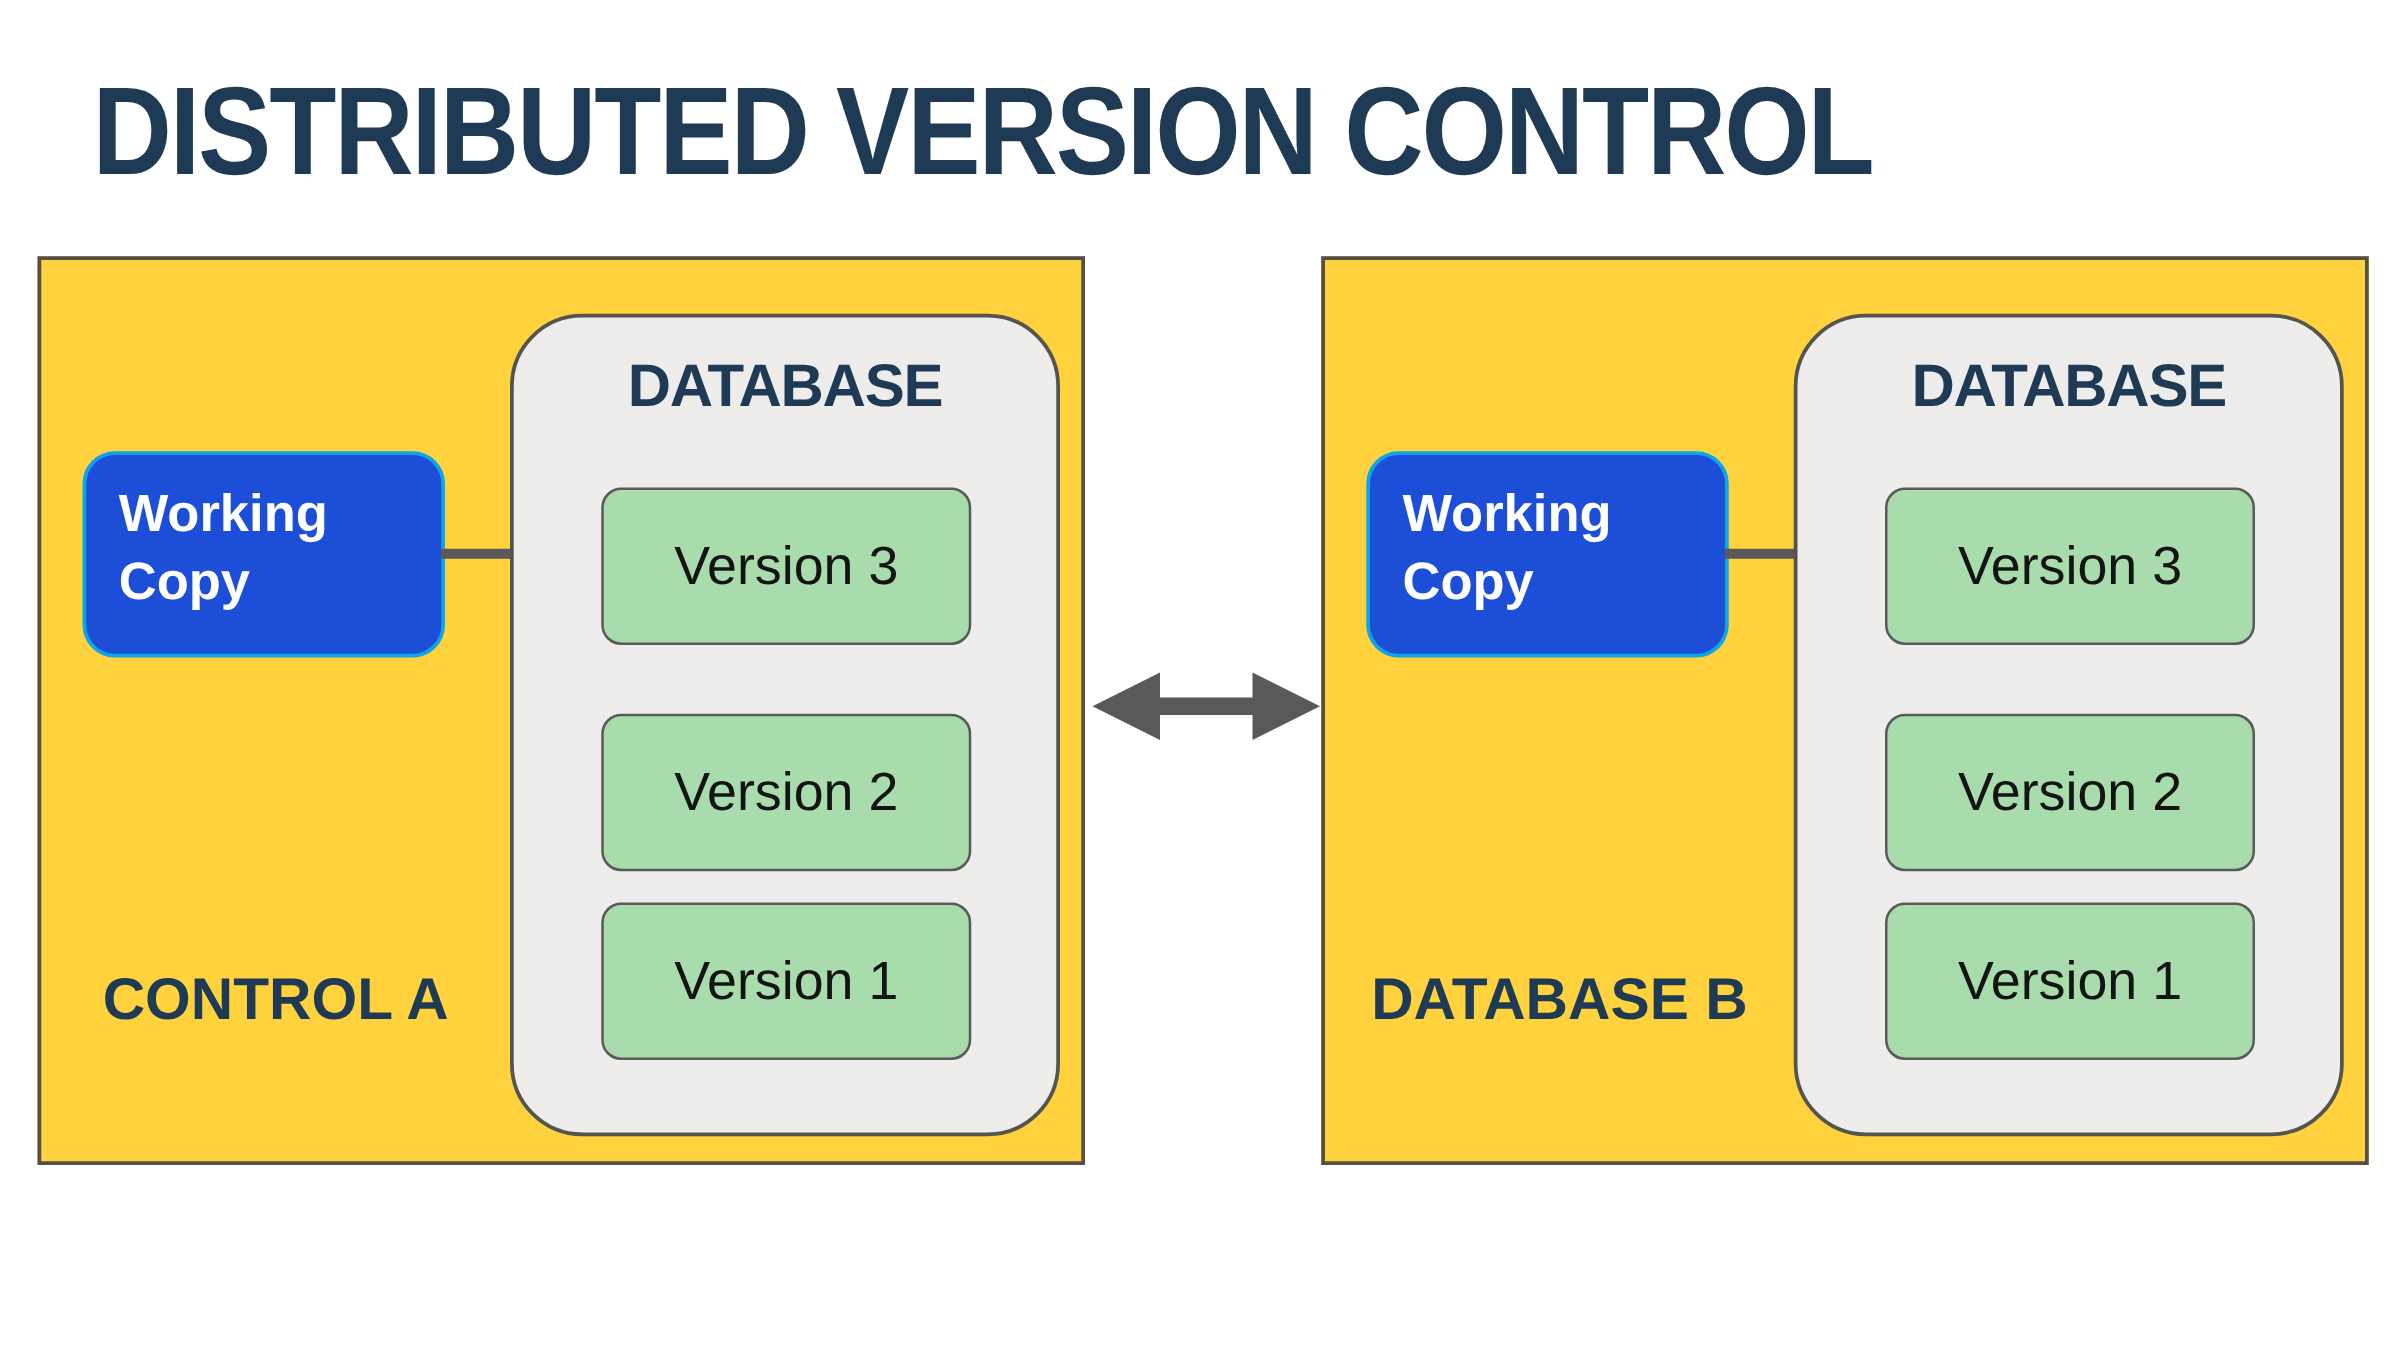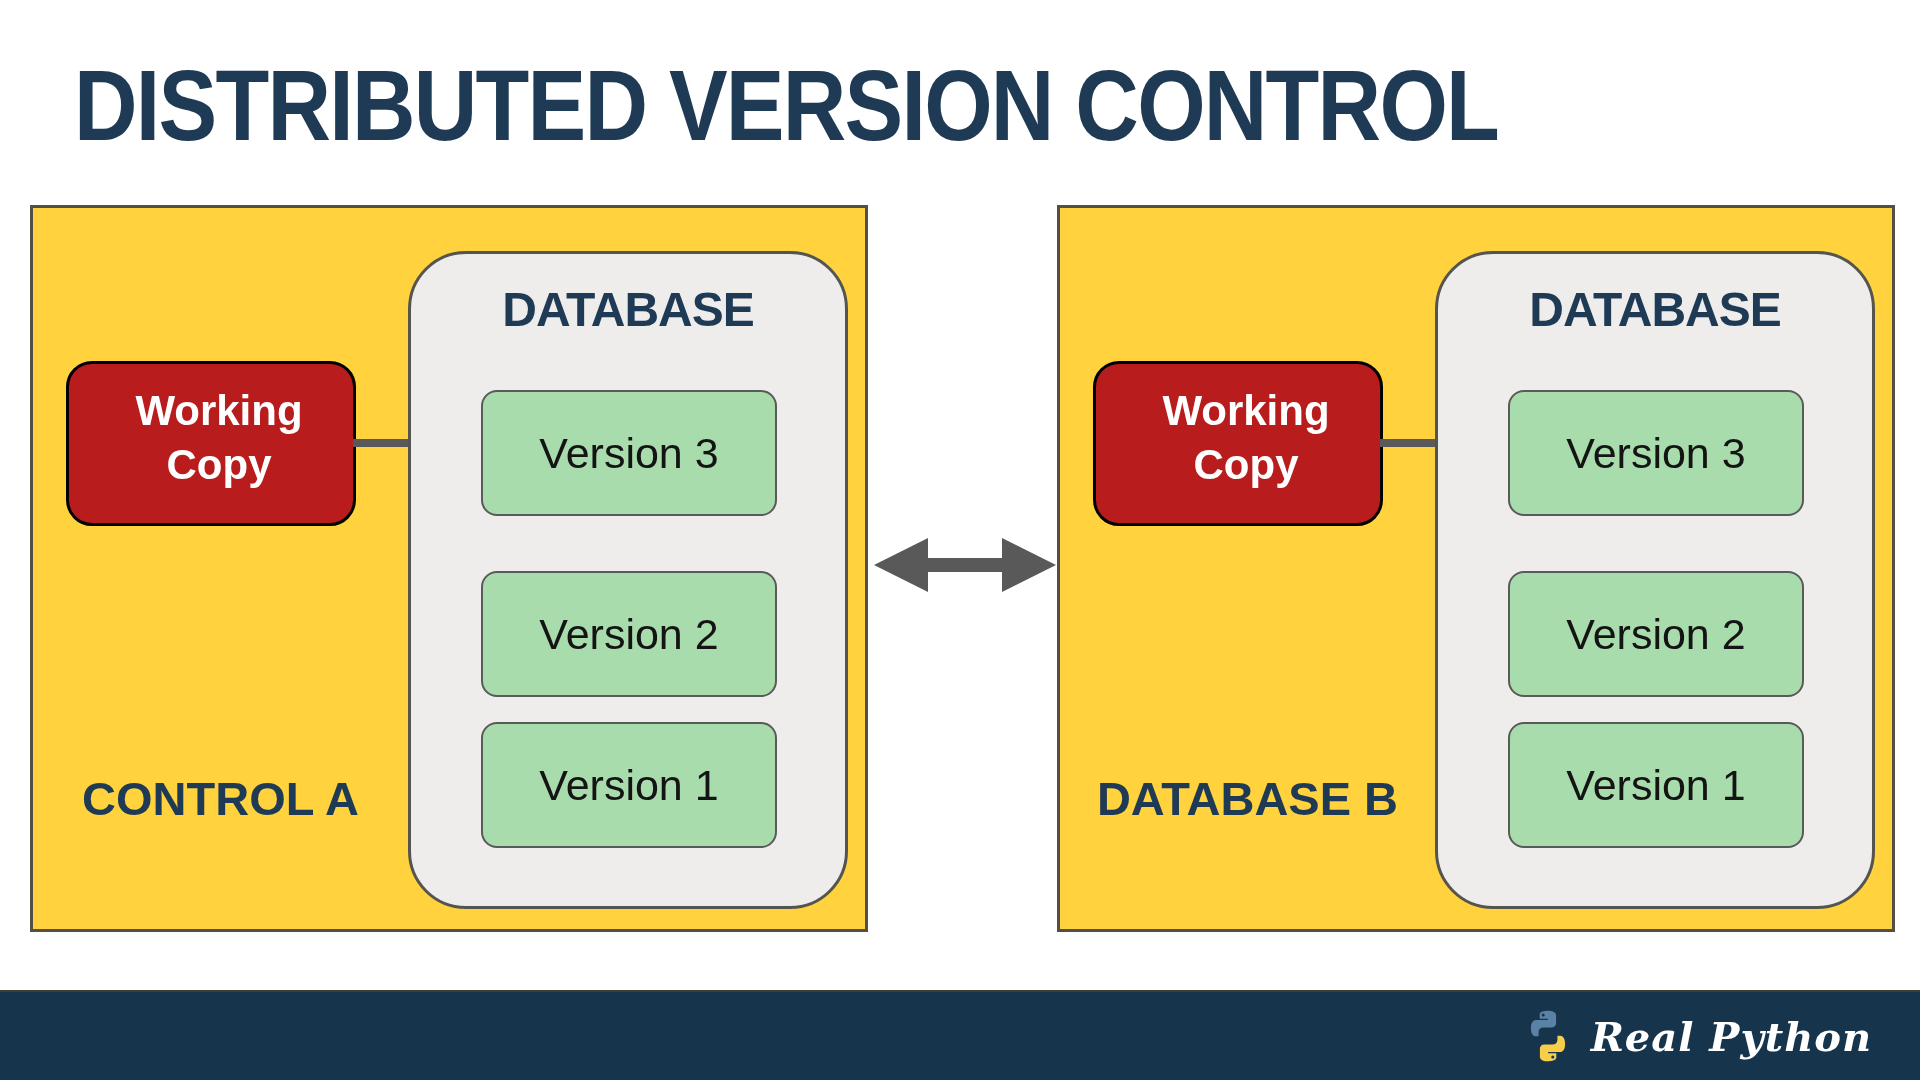--- a/index.html
+++ b/index.html
@@ -41,30 +41,29 @@
   }
   .panel-a { left: 30px; }
   .panel-b { left: 1057px; }
 
   .working-copy {
     position: absolute;
     left: 33px;
     top: 153px;
     width: 290px;
     height: 165px;
-    background: #b91c1c;
-    border: 3px solid #000000;
+    background: #1d4ed8;
+    border: 3px solid #0ea5e9;
     border-radius: 26px;
     box-sizing: border-box;
     color: #ffffff;
     font-size: 42px;
     font-weight: 700;
     line-height: 1.28;
     padding: 20px 10px 0 26px;
-    text-align: center;
   }
   .connector {
     position: absolute;
     left: 320px;
     top: 231px;
     width: 130px;
     height: 8px;
     background: #595959;
   }
   .database-box {
@@ -184,23 +183,14 @@
     <div class="connector"></div>
     <div class="database-box">
       <div class="database-title">DATABASE</div>
       <div class="version-box v3">Version 3</div>
       <div class="version-box v2">Version 2</div>
       <div class="version-box v1">Version 1</div>
     </div>
     <div class="computer-label">DATABASE B</div>
   </div>
 
-  <div class="footer-bar">
-    <div class="brand">
-      <svg class="python-icon" viewBox="0 0 110 110" aria-hidden="true">
-        <path fill="#5A82A5" d="M54.5 7 C38 7 39.2 14.5 39.2 14.5 l0.05 7.7 15.6 0 0 2.3 -21.8 0 c0 0 -10.5 -1.2 -10.5 15.3 0 16.5 9.1 15.9 9.1 15.9 l5.5 0 0 -7.7 c0 0 -0.3 -9.1 9 -9.1 l15.5 0 c0 0 8.7 0.15 8.7 -8.4 l0 -14.2 C70.35 16.3 71.8 7 54.5 7 Z m-8.6 5.2 a2.9 2.9 0 1 1 0 5.8 2.9 2.9 0 0 1 0 -5.8 Z"></path>
-        <path fill="#F6CE47" d="M55.5 103 c16.5 0 15.3 -7.5 15.3 -7.5 l-0.05 -7.7 -15.6 0 0 -2.3 21.8 0 c0 0 10.5 1.2 10.5 -15.3 0 -16.5 -9.1 -15.9 -9.1 -15.9 l-5.5 0 0 7.7 c0 0 0.3 9.1 -9 9.1 l-15.5 0 c0 0 -8.7 -0.15 -8.7 8.4 l0 14.2 C39.65 93.7 38.2 103 55.5 103 Z m8.6 -5.2 a2.9 2.9 0 1 1 0 -5.8 2.9 2.9 0 0 1 0 5.8 Z"></path>
-      </svg>
-      <span class="brand-name">Real Python</span>
-    </div>
-  </div>
 
 </div>
 
 </body></html>

